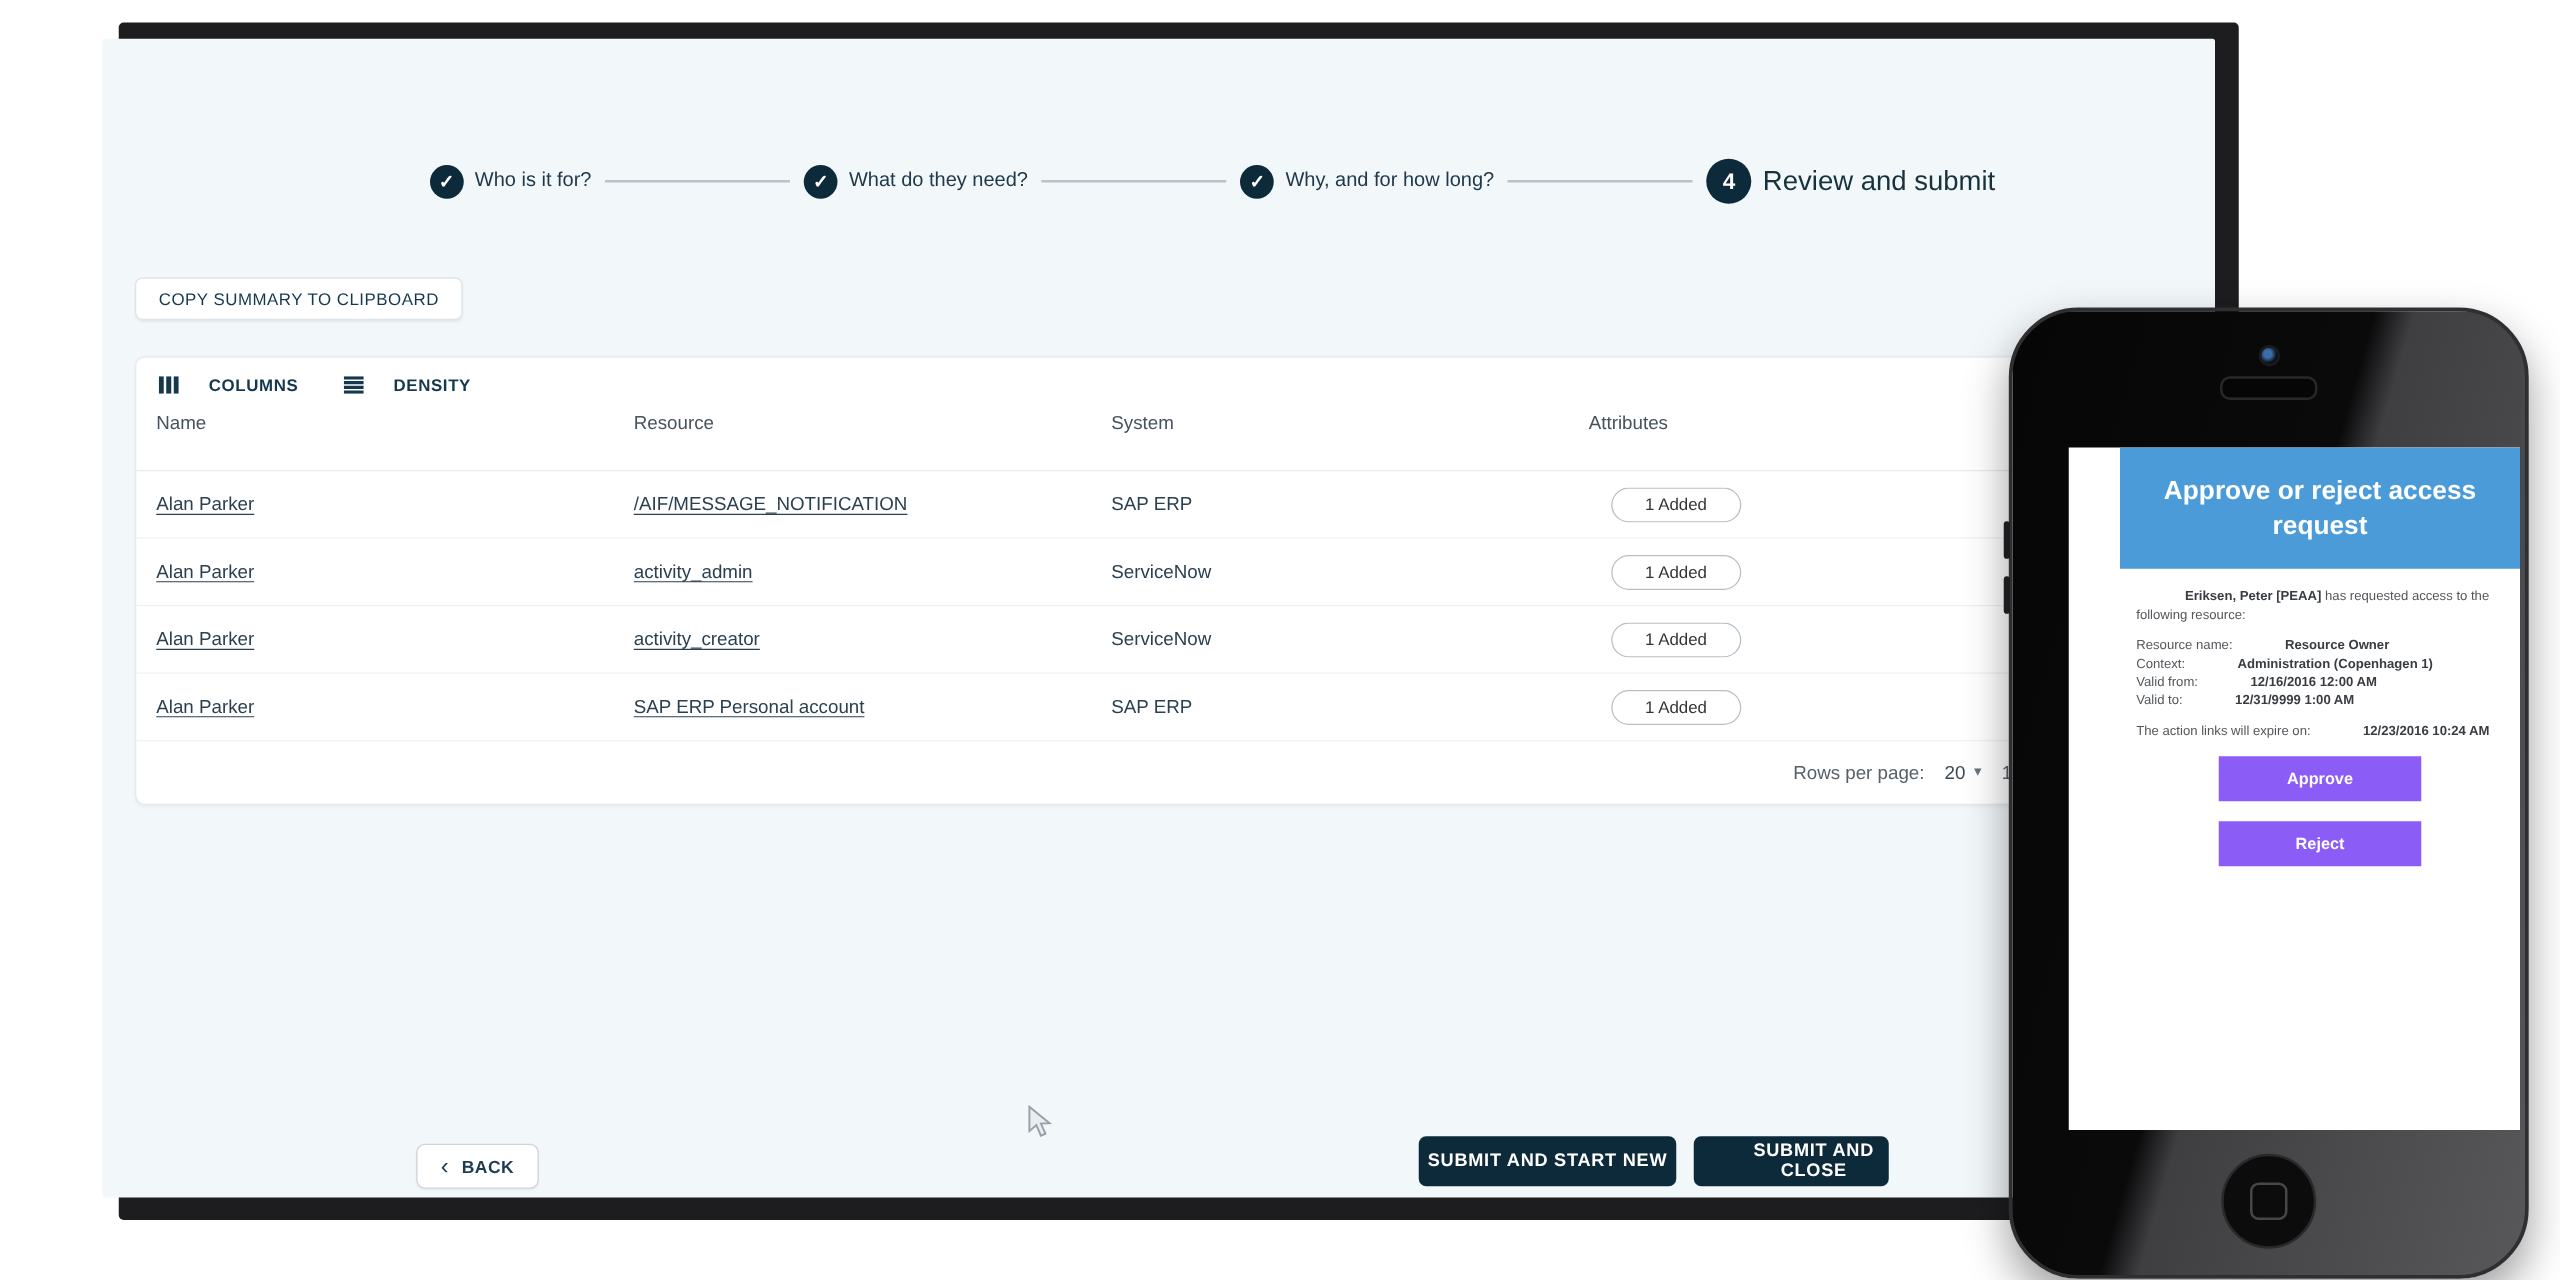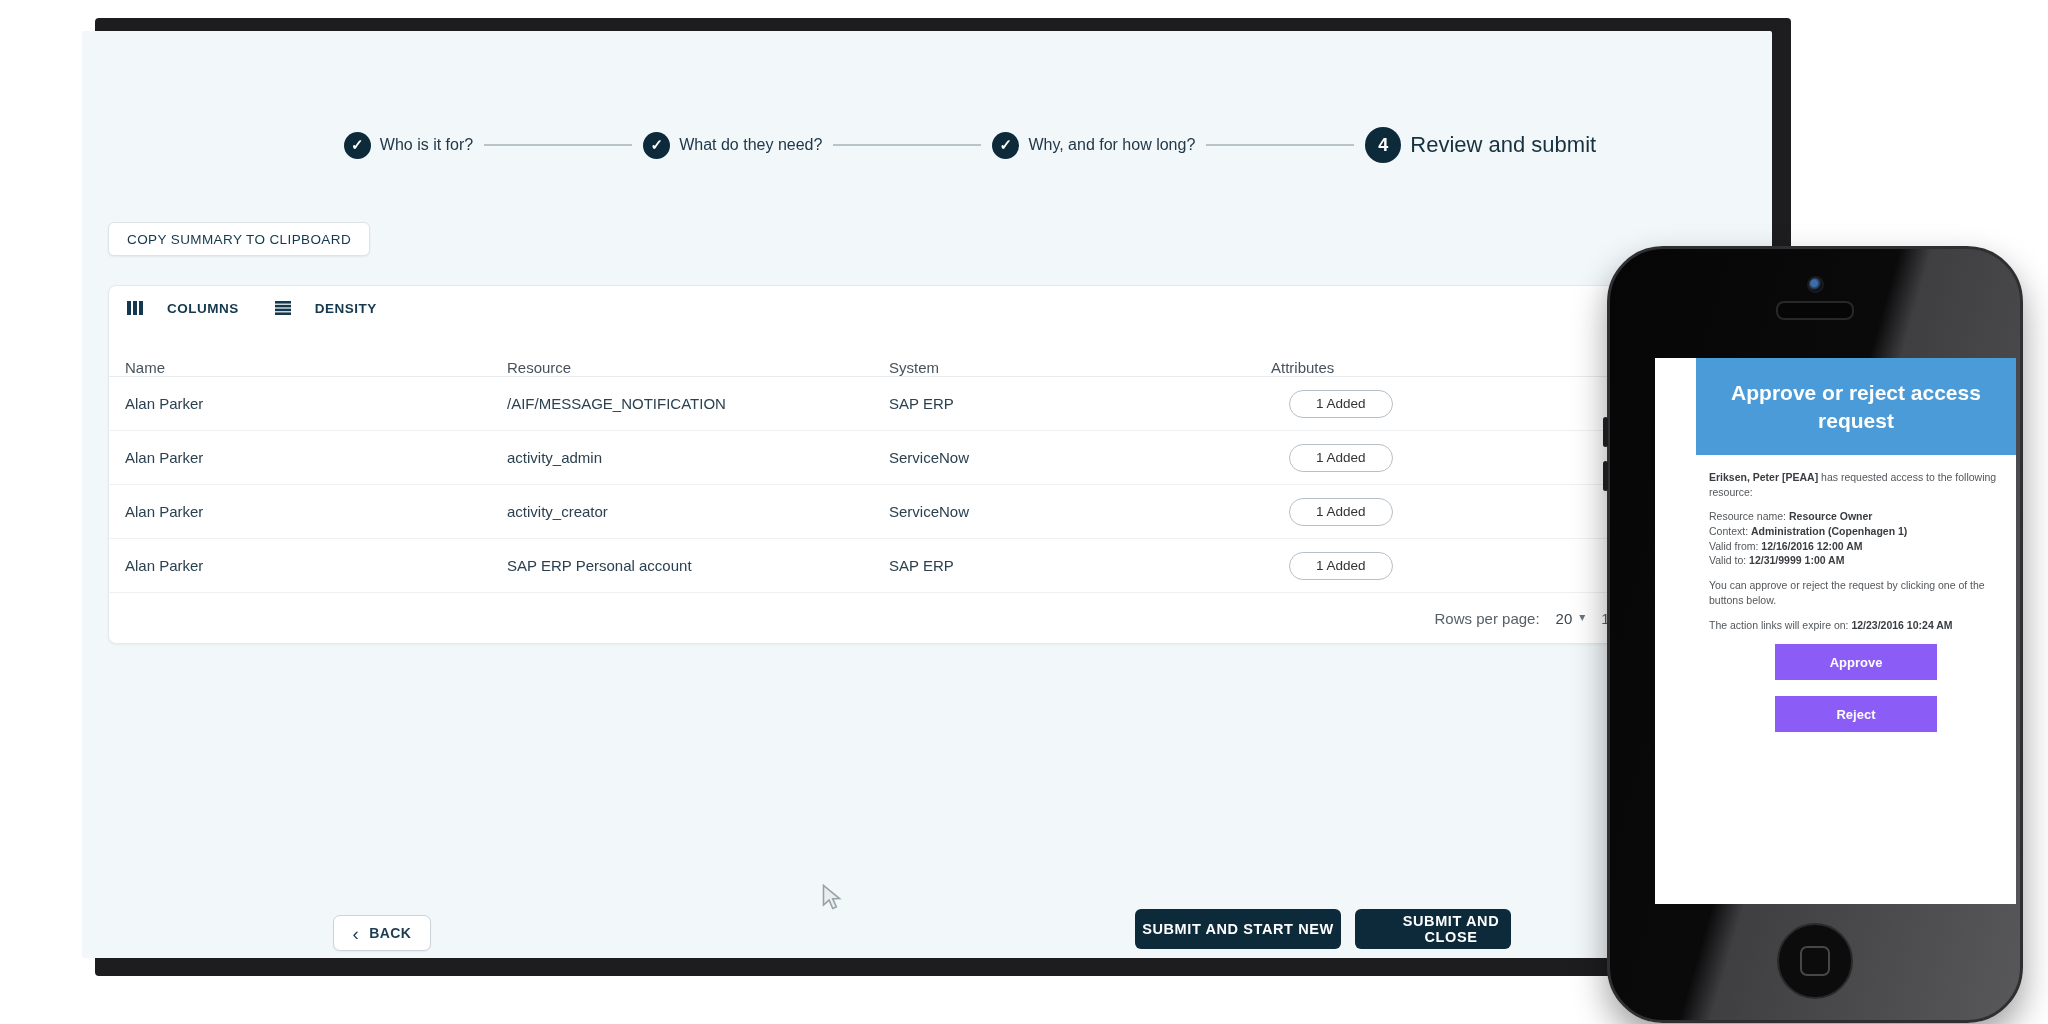--- a/index.html
+++ b/index.html
@@ -37,21 +37,21 @@
 
   
   .table-card{position:absolute;left:26px;top:254px;width:1528px;background:#fff;
               border:1px solid #e4e9ec;border-radius:8px;box-shadow:0 1px 3px rgba(20,40,60,.05);
               overflow:hidden;}
   .table-toolbar{height:44px;display:flex;align-items:center;gap:36px;padding:0 18px;}
   .tool{display:flex;align-items:center;gap:24px;color:#14384d;font-size:13.5px;
         font-weight:700;letter-spacing:.5px;cursor:pointer;background:none;border:none;
         font-family:inherit;padding:0;}
   .tool svg{display:block;}
-  .hrow{display:flex;height:46px;align-items:flex-end;border-bottom:1px solid #e7ebee;
+  .hrow{display:flex;height:46px;align-items:flex-start;border-bottom:1px solid #e7ebee;
         color:#47525c;font-size:15px;}
   .drow{display:flex;height:53px;align-items:center;border-bottom:1px solid #eef1f3;
         font-size:15px;color:#2b4150;}
   .cell{flex:1;padding-left:16px;white-space:nowrap;overflow:hidden;}
   .link{color:#2b4150;text-decoration:underline;text-underline-offset:3px;cursor:pointer;}
   .pill{display:inline-block;margin-left:18px;height:26px;line-height:26px;padding:0 26px;
         border:1px solid #b6bfc6;border-radius:15px;font-size:13.5px;color:#333;background:#fff;
         cursor:pointer;}
   .pagination{display:flex;align-items:center;justify-content:flex-end;height:50px;gap:16px;
               padding-right:14px;font-size:15px;color:#566068;}
@@ -84,21 +84,21 @@
                  background:#060607;border:2px solid #28282a;}
   .vol-nub{position:absolute;left:-7px;width:5px;height:30px;background:#1c1c1e;border-radius:3px;}
   .vol-up{top:168px;} .vol-down{top:212px;}
   .phone-screen{position:absolute;left:45px;top:109px;width:320px;height:546px;background:#fff;
                 overflow:hidden;padding-left:41px;}
   .mail-header{height:97px;background:#4a9bd7;color:#fff;display:flex;align-items:center;
                justify-content:center;text-align:center;font-size:21px;font-weight:700;
                line-height:1.3;padding:0 26px;}
   .mail-body{padding:15px 13px 0;font-size:10.5px;color:#53575b;line-height:1.4;}
   .mail-body p{margin:0 0 10px;}
-  .mail-body b{color:#393d41;}
+  .mail-body b{color:#393d41;margin-left:39px;}
   .field-line{margin:0;}
   .mail-btn{display:block;margin:0 auto;width:162px;height:36px;background:#8b5cf6;color:#fff;
             font-size:13px;font-weight:700;border:none;font-family:inherit;cursor:pointer;}
   .mail-btn + .mail-btn{margin-top:16px;}
   .btn-stack{margin-top:12px;}
   .home-button{position:absolute;left:167px;top:674px;width:72px;height:72px;border-radius:50%;
                background:#0c0c0d;border:2px solid #2a2a2c;display:flex;align-items:center;
                justify-content:center;}
   .home-square{width:26px;height:26px;border:2px solid #47474a;border-radius:7px;}
 </style>
@@ -223,21 +223,20 @@
     <div class="phone-screen">
       <div class="mail-header">Approve or reject access request</div>
       <div class="mail-body">
         <p><b>Eriksen, Peter [PEAA]</b><span> has requested access to the following resource:</span></p>
         <p>
           <span class="field-line"><span>Resource name: </span><b>Resource Owner</b></span><br>
           <span class="field-line"><span>Context: </span><b>Administration (Copenhagen 1)</b></span><br>
           <span class="field-line"><span>Valid from: </span><b>12/16/2016 12:00 AM</b></span><br>
           <span class="field-line"><span>Valid to: </span><b>12/31/9999 1:00 AM</b></span>
         </p>
-        <p>You can approve or reject the request by clicking one of the buttons below.</p>
         <p><span>The action links will expire on: </span><b>12/23/2016 10:24 AM</b></p>
         <div class="btn-stack">
           <button class="mail-btn">Approve</button>
           <button class="mail-btn">Reject</button>
         </div>
       </div>
     </div>
 
     <div class="home-button">
       <span class="home-square"></span>

